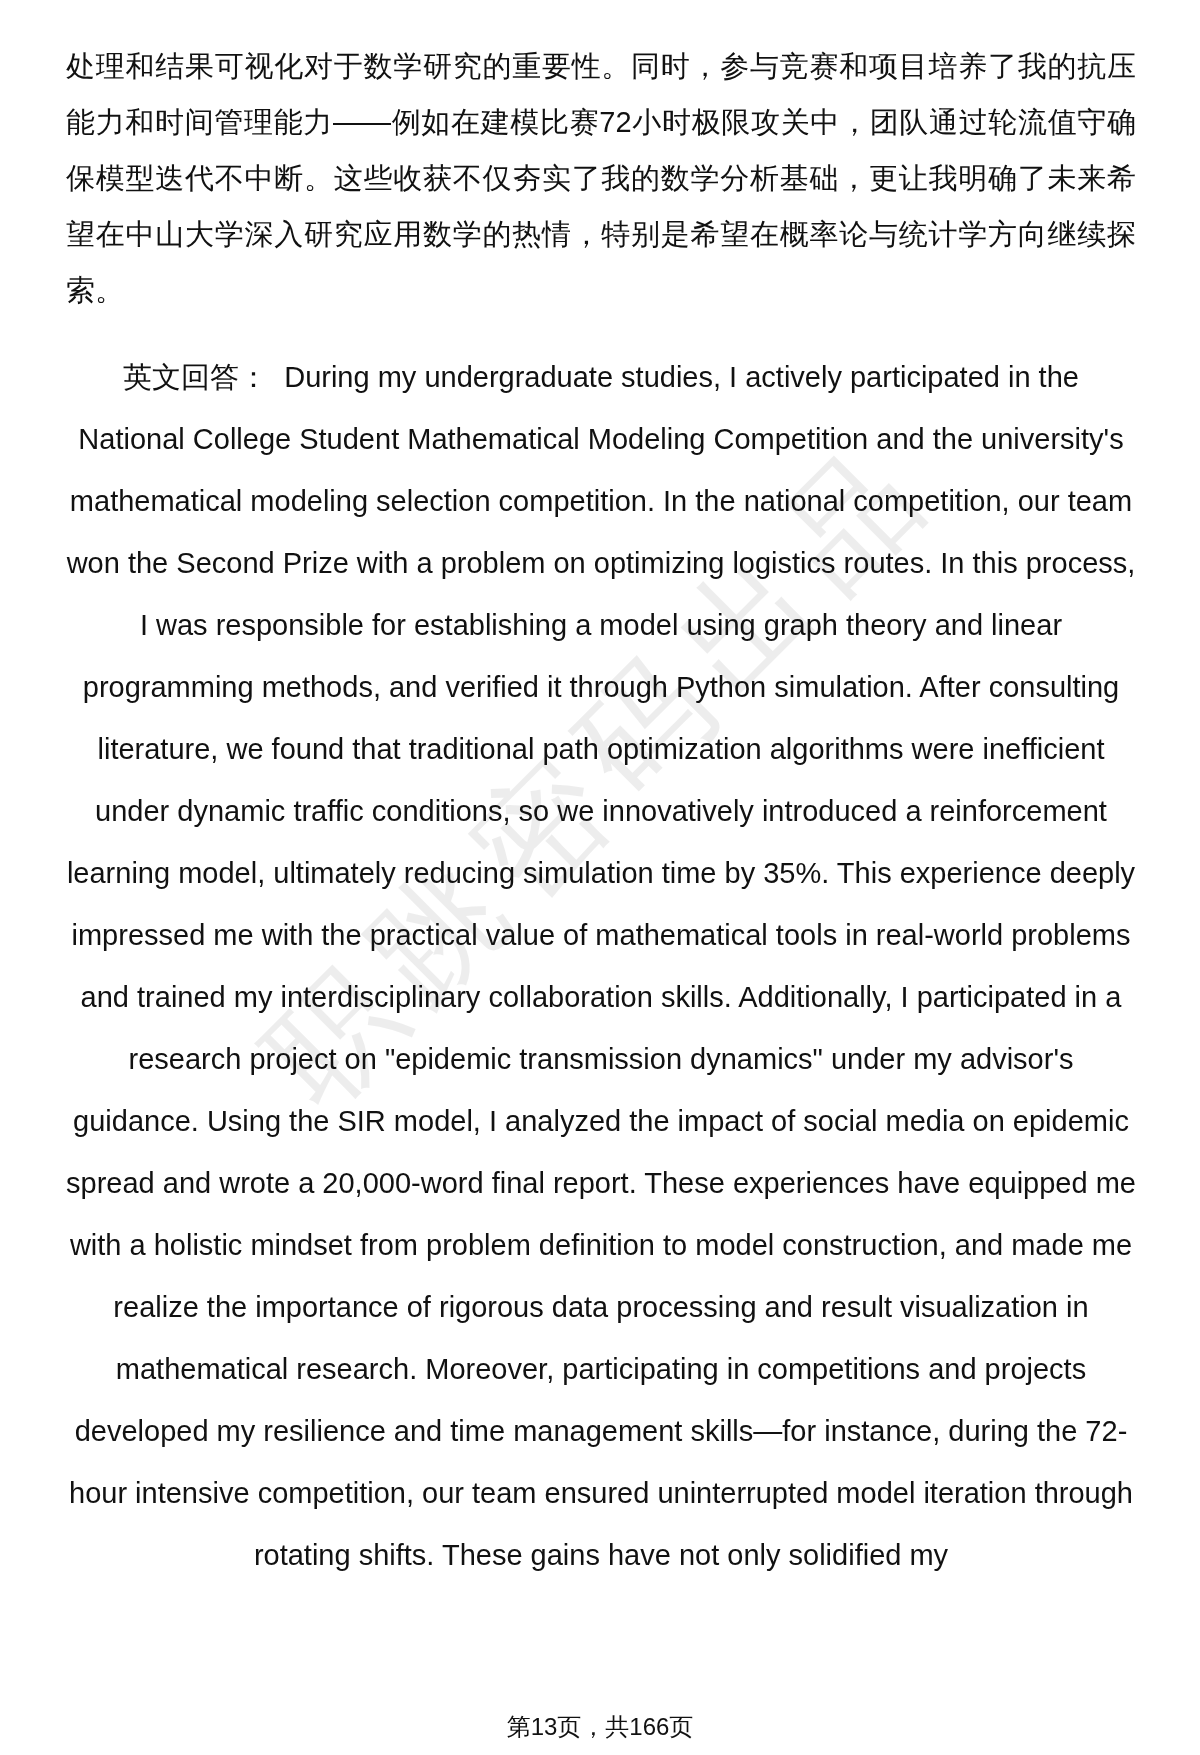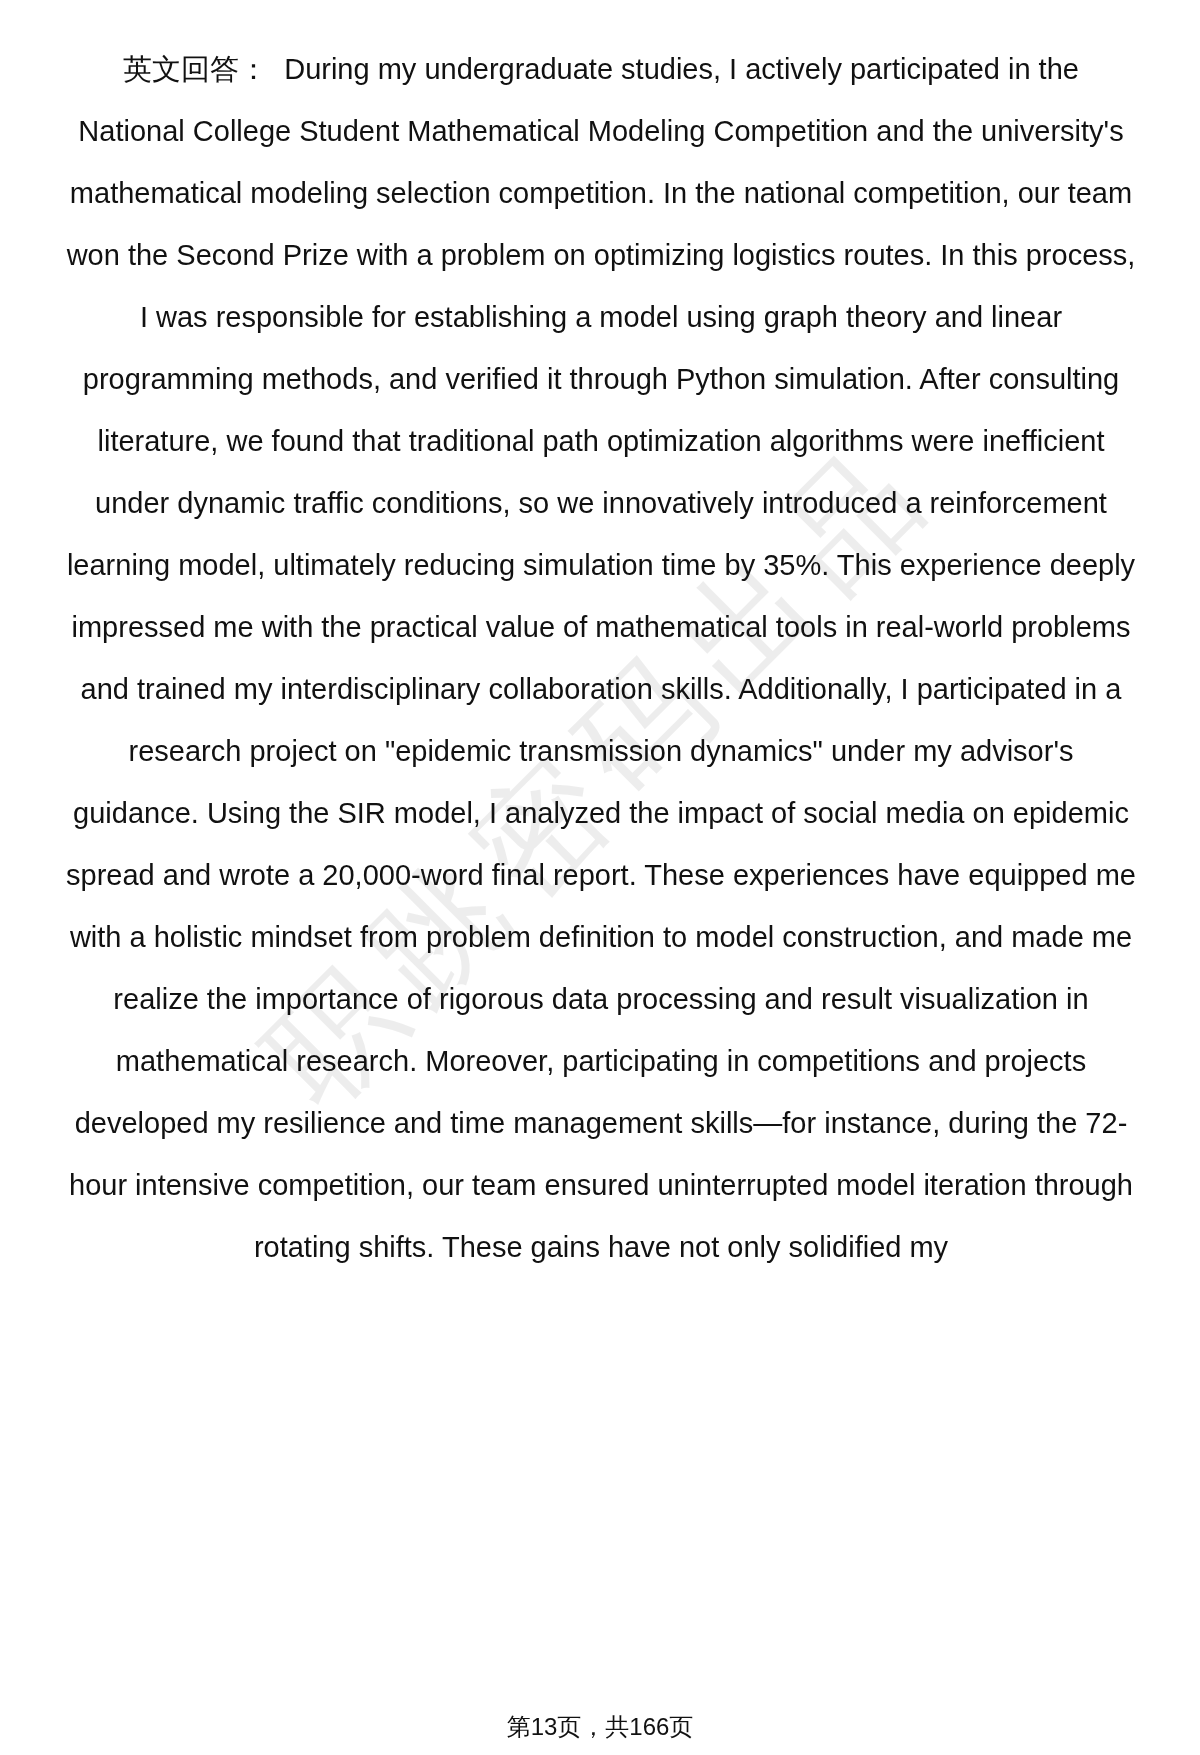--- a/index.html
+++ b/index.html
@@ -72,20 +72,21 @@
 </style>
 </head>
 <body>
 
 <div class="page">
 
   <div class="watermark">职跳密码出品</div>
 
   <div class="content">
 
+    <p class="para-cn">处理和结果可视化对于数学研究的重要性。同时，参与竞赛和项目培养了我的抗压能力和时间管理能力——例如在建模比赛72小时极限攻关中，团队通过轮流值守确保模型迭代不中断。这些收获不仅夯实了我的数学分析基础，更让我明确了未来希望在中山大学深入研究应用数学的热情，特别是希望在概率论与统计学方向继续探索。</p>
 
     <p class="para-en"><span class="en-label">英文回答：  </span><span>During my undergraduate studies, I actively participated in the National College Student Mathematical Modeling Competition and the university's mathematical modeling selection competition. In the national competition, our team won the Second Prize with a problem on optimizing logistics routes. In this process, I was responsible for establishing a model using graph theory and linear programming methods, and verified it through Python simulation. After consulting literature, we found that traditional path optimization algorithms were inefficient under dynamic traffic conditions, so we innovatively introduced a reinforcement learning model, ultimately reducing simulation time by 35%. This experience deeply impressed me with the practical value of mathematical tools in real-world problems and trained my interdisciplinary collaboration skills. Additionally, I participated in a research project on "epidemic transmission dynamics" under my advisor's guidance. Using the SIR model, I analyzed the impact of social media on epidemic spread and wrote a 20,000-word final report. These experiences have equipped me with a holistic mindset from problem definition to model construction, and made me realize the importance of rigorous data processing and result visualization in mathematical research. Moreover, participating in competitions and projects developed my resilience and time management skills—for instance, during the 72-hour intensive competition, our team ensured uninterrupted model iteration through rotating shifts. These gains have not only solidified my</span></p>
 
   </div>
 
   <div class="footer">第13页，共166页</div>
 
 </div>
 
 </body></html>

